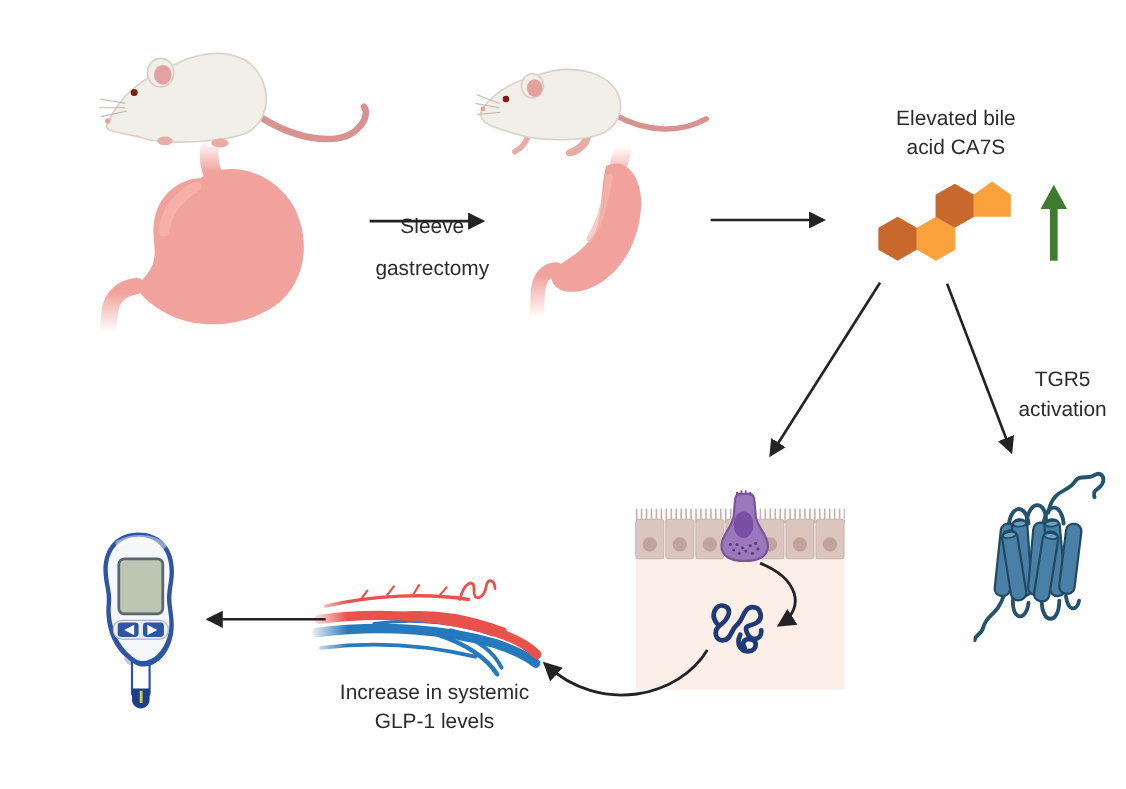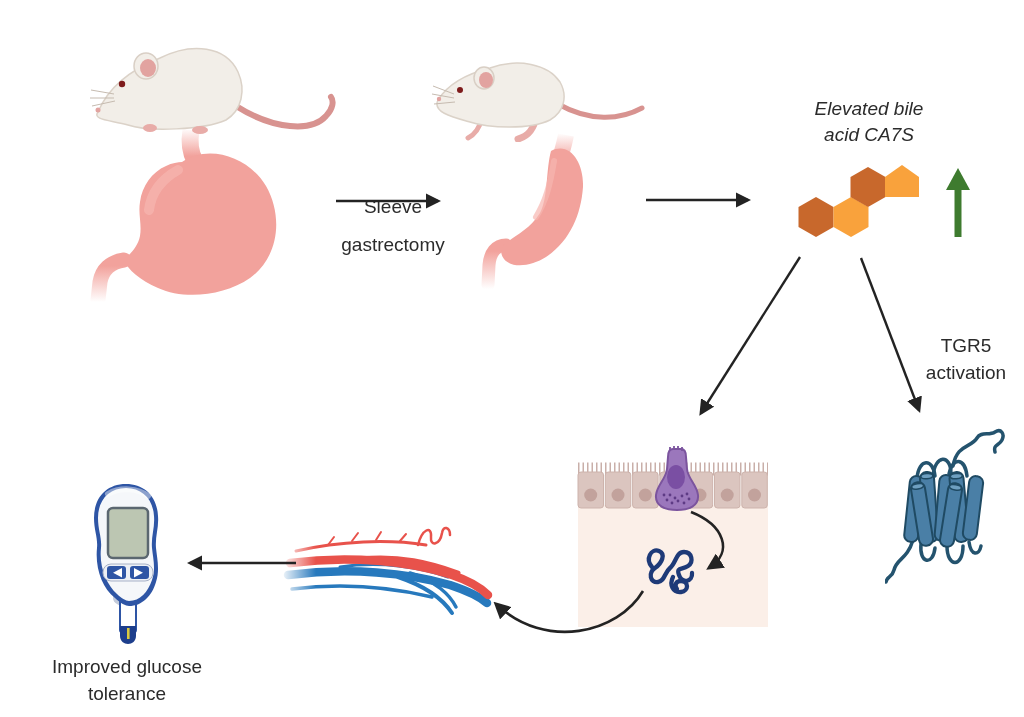--- a/index.html
+++ b/index.html
@@ -2,21 +2,21 @@
 <html><head>
 <meta charset="utf-8">
 <style>
   html,body{margin:0;padding:0;background:#ffffff;}
   .canvas{position:relative;width:1024px;height:717px;background:#ffffff;overflow:hidden;
           font-family:"Liberation Sans",sans-serif;}
   .abs{position:absolute;}
   .lbl{position:absolute;color:#2b2b2b;font-size:19px;line-height:27px;text-align:center;
        white-space:pre-line;font-family:"Liberation Sans",sans-serif;}
   .lbl-surgery{left:310px;top:188px;width:166px;line-height:38px;}
-  .lbl-bile{left:769px;top:96px;width:200px;line-height:26px;font-style:italic;}
+  .lbl-bile{left:769px;top:96px;width:200px;line-height:26px;}
   .lbl-induction{left:576px;top:318px;width:170px;line-height:28px;}
   .lbl-tgr5{left:876px;top:332px;width:180px;}
   .lbl-systemic{left:275px;top:616px;width:240px;}
   .lbl-outcome{left:17px;top:653px;width:220px;}
   svg{display:block;}
   #arrow-layer{position:absolute;left:0;top:0;pointer-events:none;}
 </style>
 </head>
 <body>
 
@@ -212,22 +212,22 @@
     <rect x="48" y="88" width="19" height="13" rx="3" fill="#2e55a5"></rect>
     <polygon points="52,90 52,99.5 61,94.7" fill="#ffffff"></polygon>
   </svg>
 
   <div class="lbl lbl-surgery">Sleeve
 gastrectomy</div>
   <div class="lbl lbl-bile">Elevated bile
 acid CA7S</div>
   <div class="lbl lbl-tgr5">TGR5
 activation</div>
-  <div class="lbl lbl-outcome">Improved glucose
-tolerance</div>
+  <div class="lbl lbl-systemic">Increase in systemic
+GLP-1 levels</div>
 
   <svg id="arrow-layer" width="1024" height="717" viewBox="0 0 1024 717">
     <defs>
       <marker id="ah" viewBox="0 0 10 10" refX="8" refY="5" markerWidth="6.5" markerHeight="6.5" orient="auto-start-reverse">
         <path d="M0,0 L10,5 L0,10 Z" fill="#232323"></path>
       </marker>
     </defs>
     <g stroke="#232323" fill="none">
       <line x1="336" y1="201" x2="438" y2="201" stroke-width="2.4" marker-end="url(#ah)"></line>
       <line x1="646" y1="200" x2="748" y2="200" stroke-width="2.4" marker-end="url(#ah)"></line>

